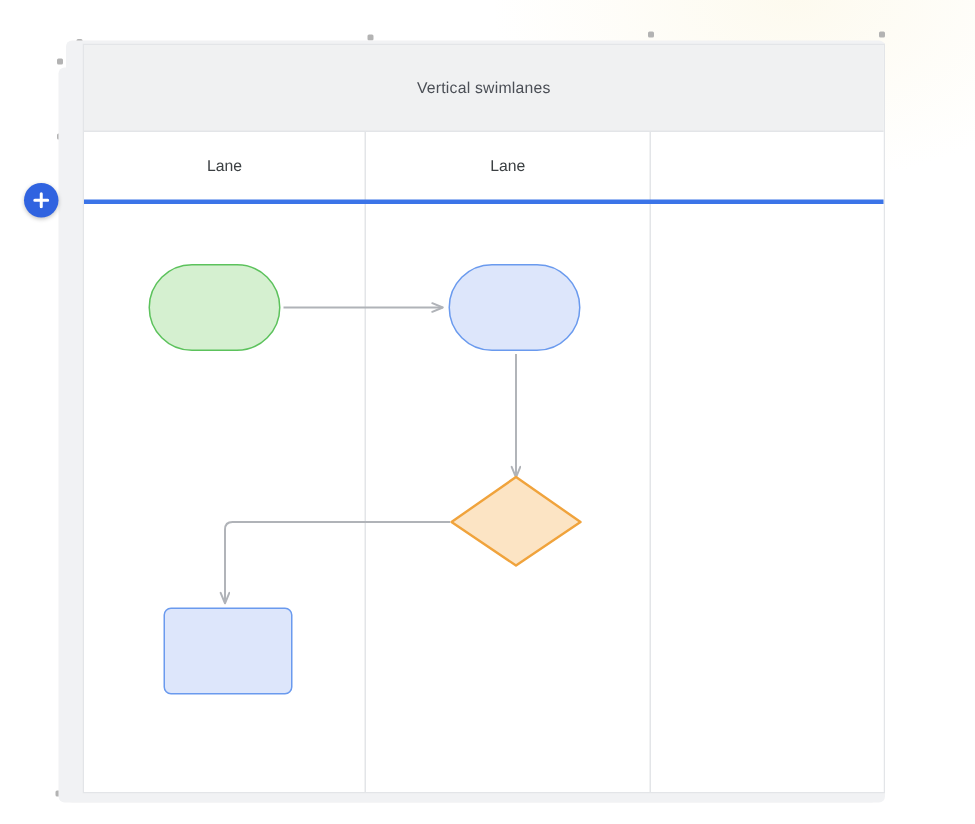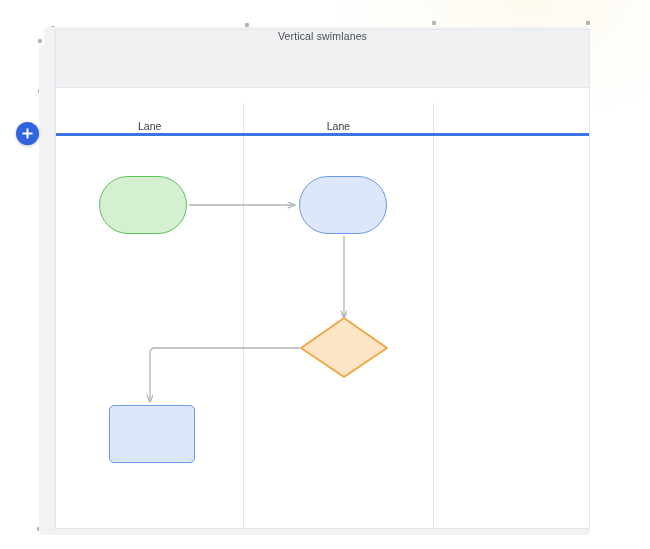--- a/index.html
+++ b/index.html
@@ -77,34 +77,34 @@
   #pool-title-bar {
     position: absolute;
     left: 0;
     top: 0;
     width: 100%;
     height: 58px;
     background: #f0f1f2;
     border-bottom: 1px solid #e3e5e8;
     box-sizing: border-box;
     display: flex;
-    align-items: flex-start;
+    align-items: center;
     justify-content: center;
   }
   #pool-title {
     font-size: 10.5px;
     color: #4b4f56;
     letter-spacing: 0.15px;
   }
 
   
   #lane-header-row {
     position: absolute;
     left: 0;
-    top: 73px;
+    top: 58px;
     width: 100%;
     height: 46px;
     display: flex;
   }
   .lane-header {
     display: flex;
     align-items: center;
     justify-content: center;
     box-sizing: border-box;
     border-right: 1px solid #e3e5e8;

